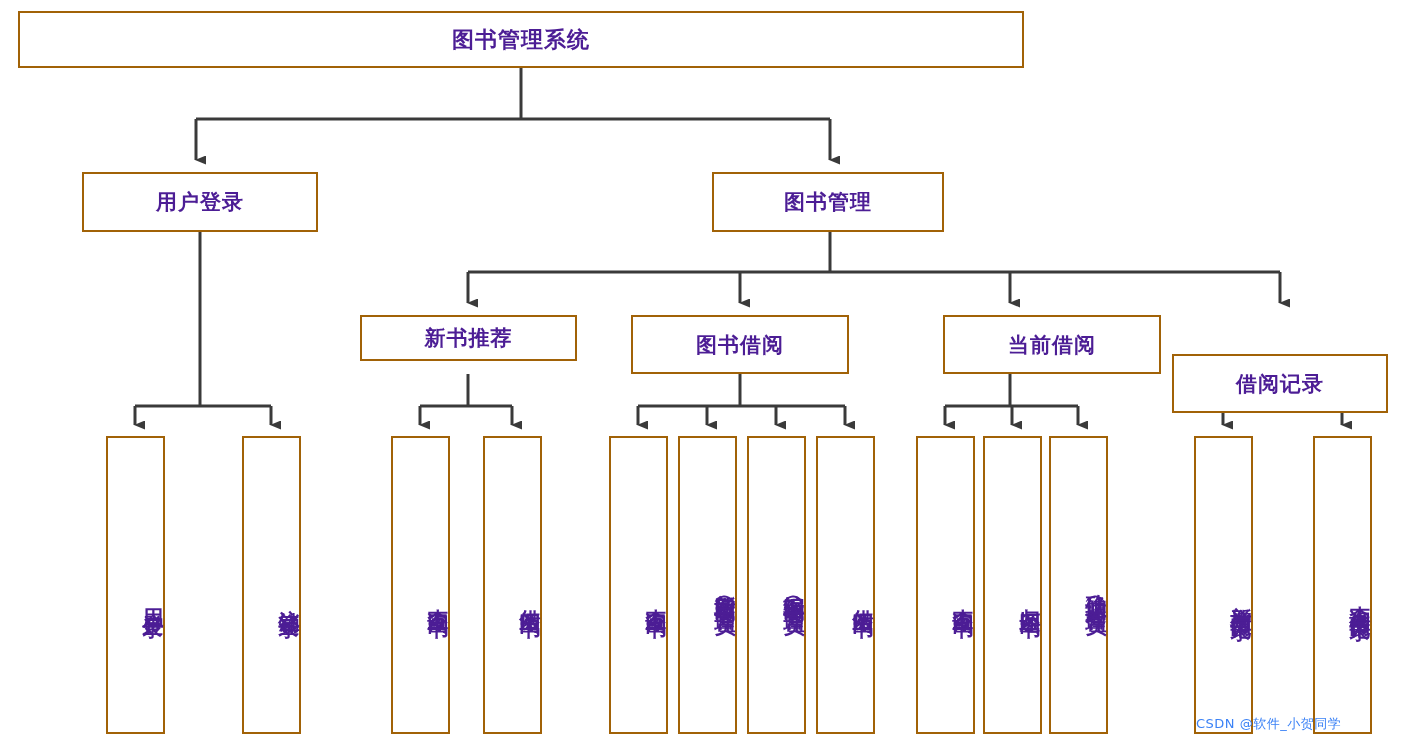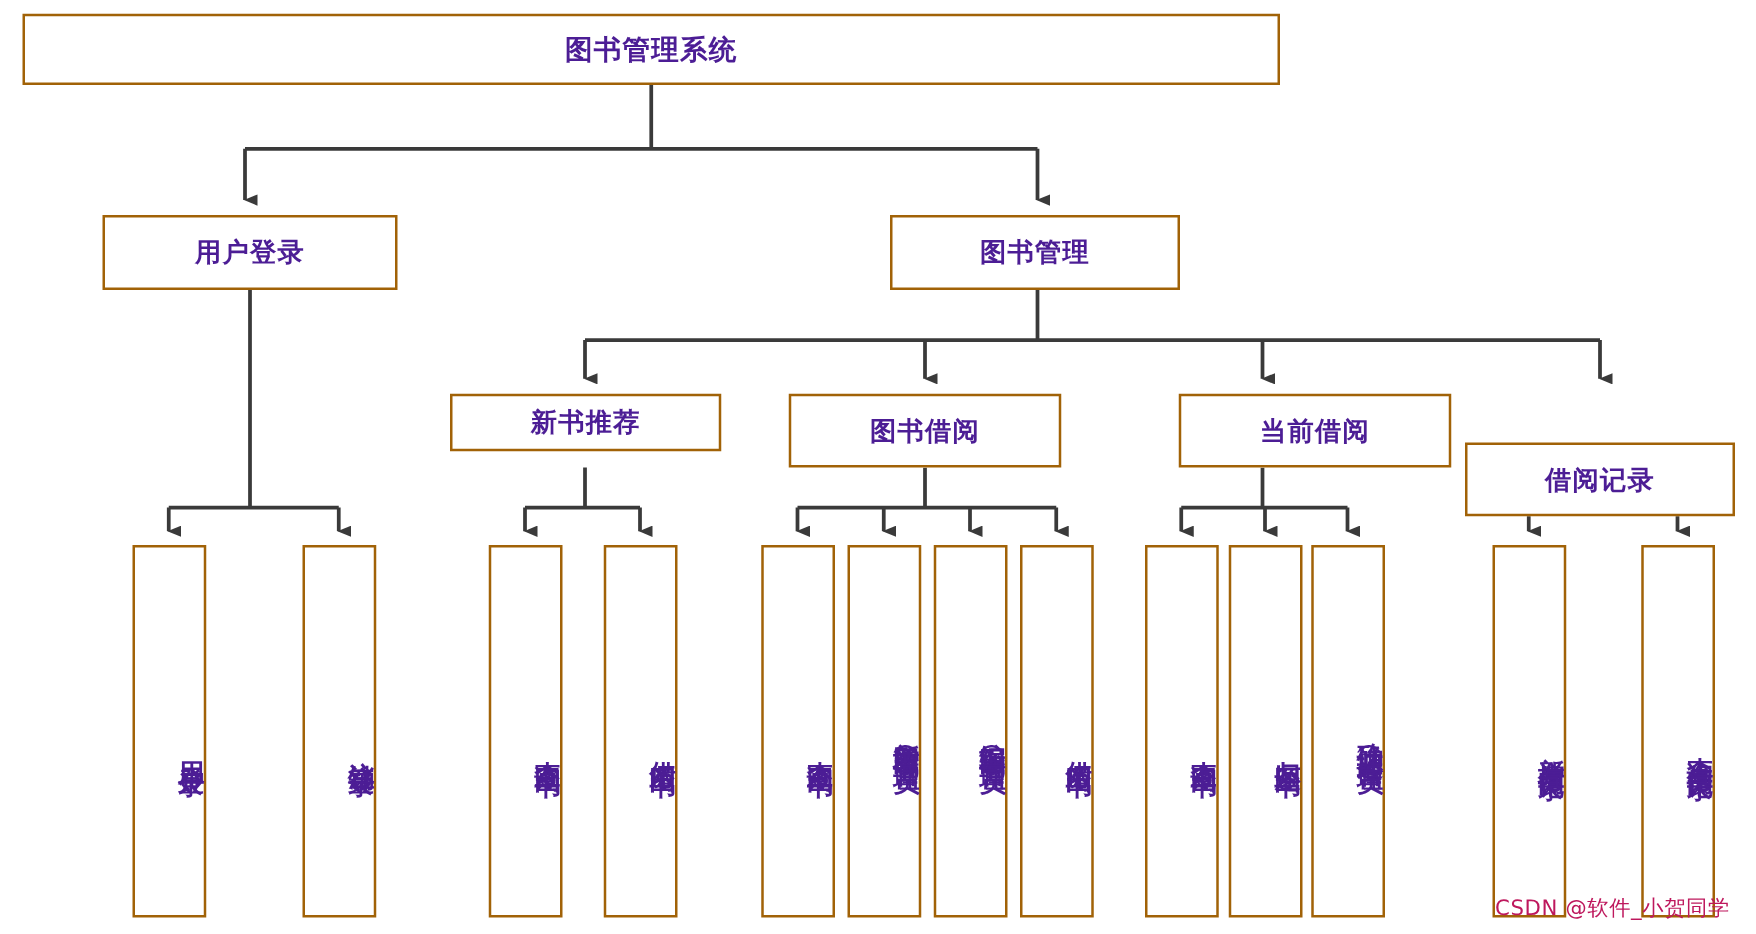--- a/index.html
+++ b/index.html
@@ -55,22 +55,22 @@
     padding-top: 26px;
   }
   .node-v.tall {
     padding-top: 10px;
   }
   .node-v span {
     display: block;
   }
   .watermark {
     position: absolute;
-    font-size: 17px;
-    color: #be185d;
+    font-size: 13px;
+    color: #3b82f6;
     white-space: nowrap;
     letter-spacing: 0.5px;
   }
 </style>
 </head>
 <body>
 
 <div id="canvas">
 
   <svg class="wires" viewBox="0 0 1405 747">

